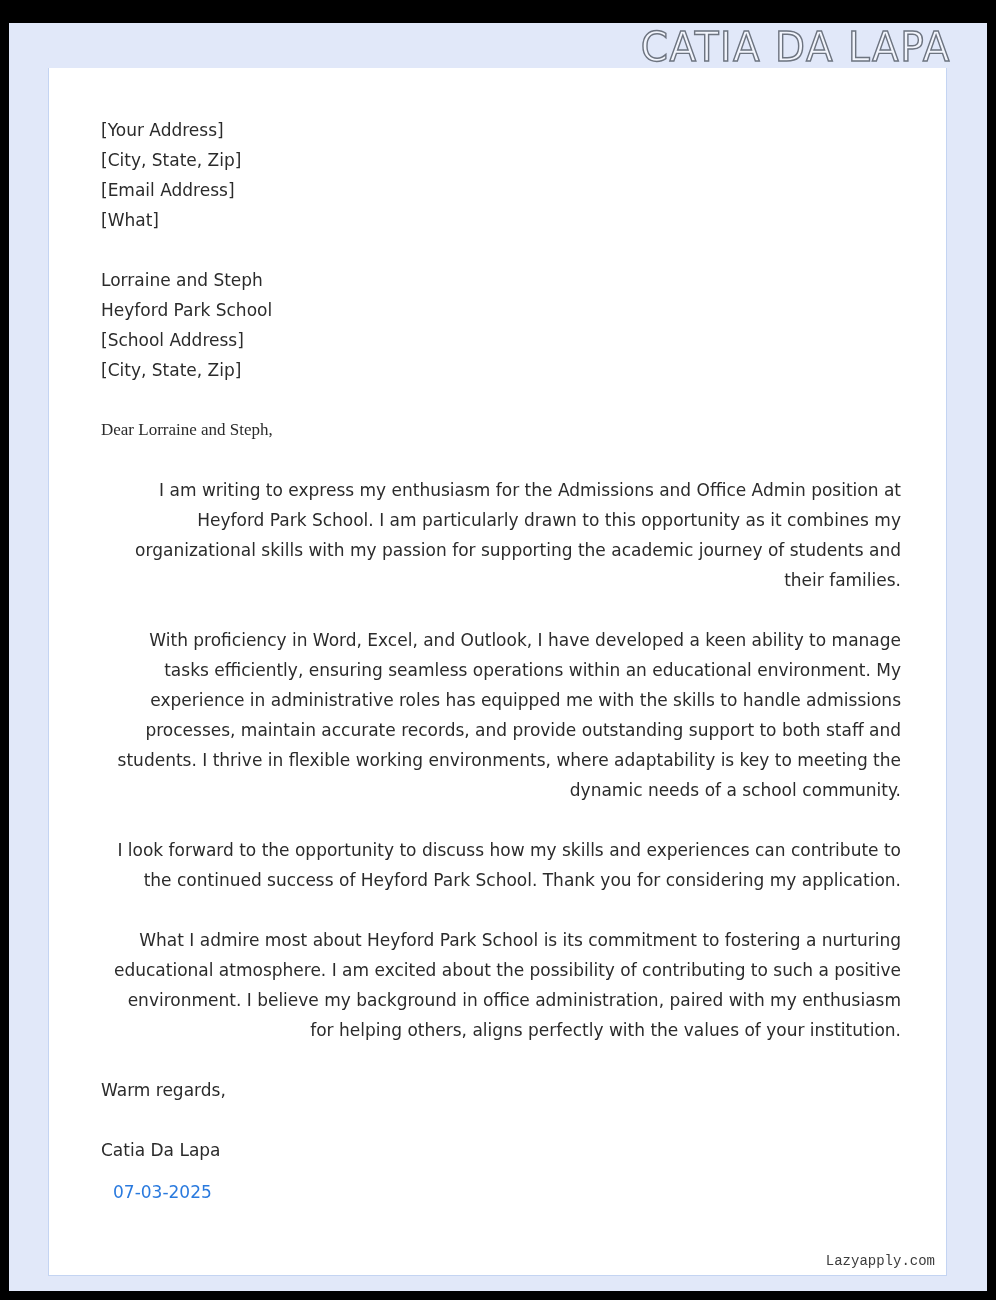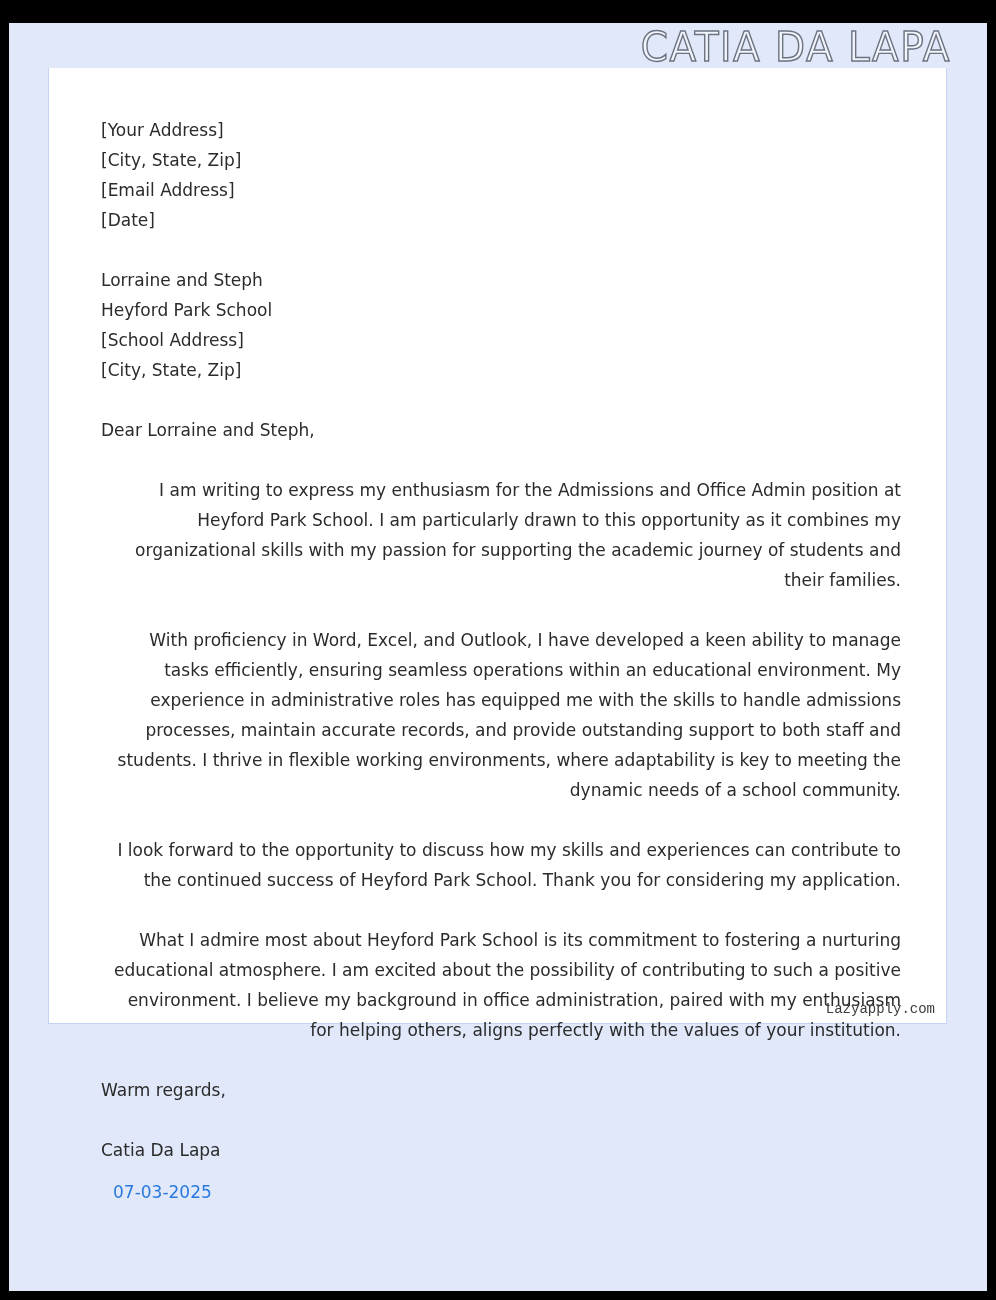--- a/index.html
+++ b/index.html
@@ -57,21 +57,21 @@
     transform: scaleY(1.06);
     transform-origin: center;
   }
 
   
   .letter-card {
     position: absolute;
     left: 39px;
     top: 45px;
     width: 899px;
-    height: 956px;
+    height: 1208px;
     background: #ffffff;
     border: 1px solid #c4d4f2;
     border-top: none;
     box-sizing: border-box;
   }
   .card-topbar {
     position: absolute;
     left: 39px;
     top: 45px;
     width: 899px;
@@ -92,20 +92,21 @@
 
   .addr-block {
     margin: 0 0 30px 0;
   }
   .addr-line {
     display: block;
     white-space: nowrap;
   }
   .salutation {
     margin: 0 0 30px 0;
+    font-family: Liberation Serif, serif;
   }
   .body-para {
     margin: 0 0 30px 0;
     text-align: right;
   }
   .closing {
     margin: 0 0 30px 0;
   }
   .sign-name {
     margin: 0 0 0 0;
@@ -136,21 +137,21 @@
 
     <div class="card-topbar"></div>
 
     <div class="letter-card">
       <div class="letter-body">
 
         <div class="addr-block">
           <span class="addr-line">[Your Address]</span>
           <span class="addr-line">[City, State, Zip]</span>
           <span class="addr-line">[Email Address]</span>
-          <span class="addr-line">[Date]</span>
+          <span class="addr-line">[What]</span>
         </div>
 
         <div class="addr-block">
           <span class="addr-line">Lorraine and Steph</span>
           <span class="addr-line">Heyford Park School</span>
           <span class="addr-line">[School Address]</span>
           <span class="addr-line">[City, State, Zip]</span>
         </div>
 
         <p class="salutation">Dear Lorraine and Steph,</p>

